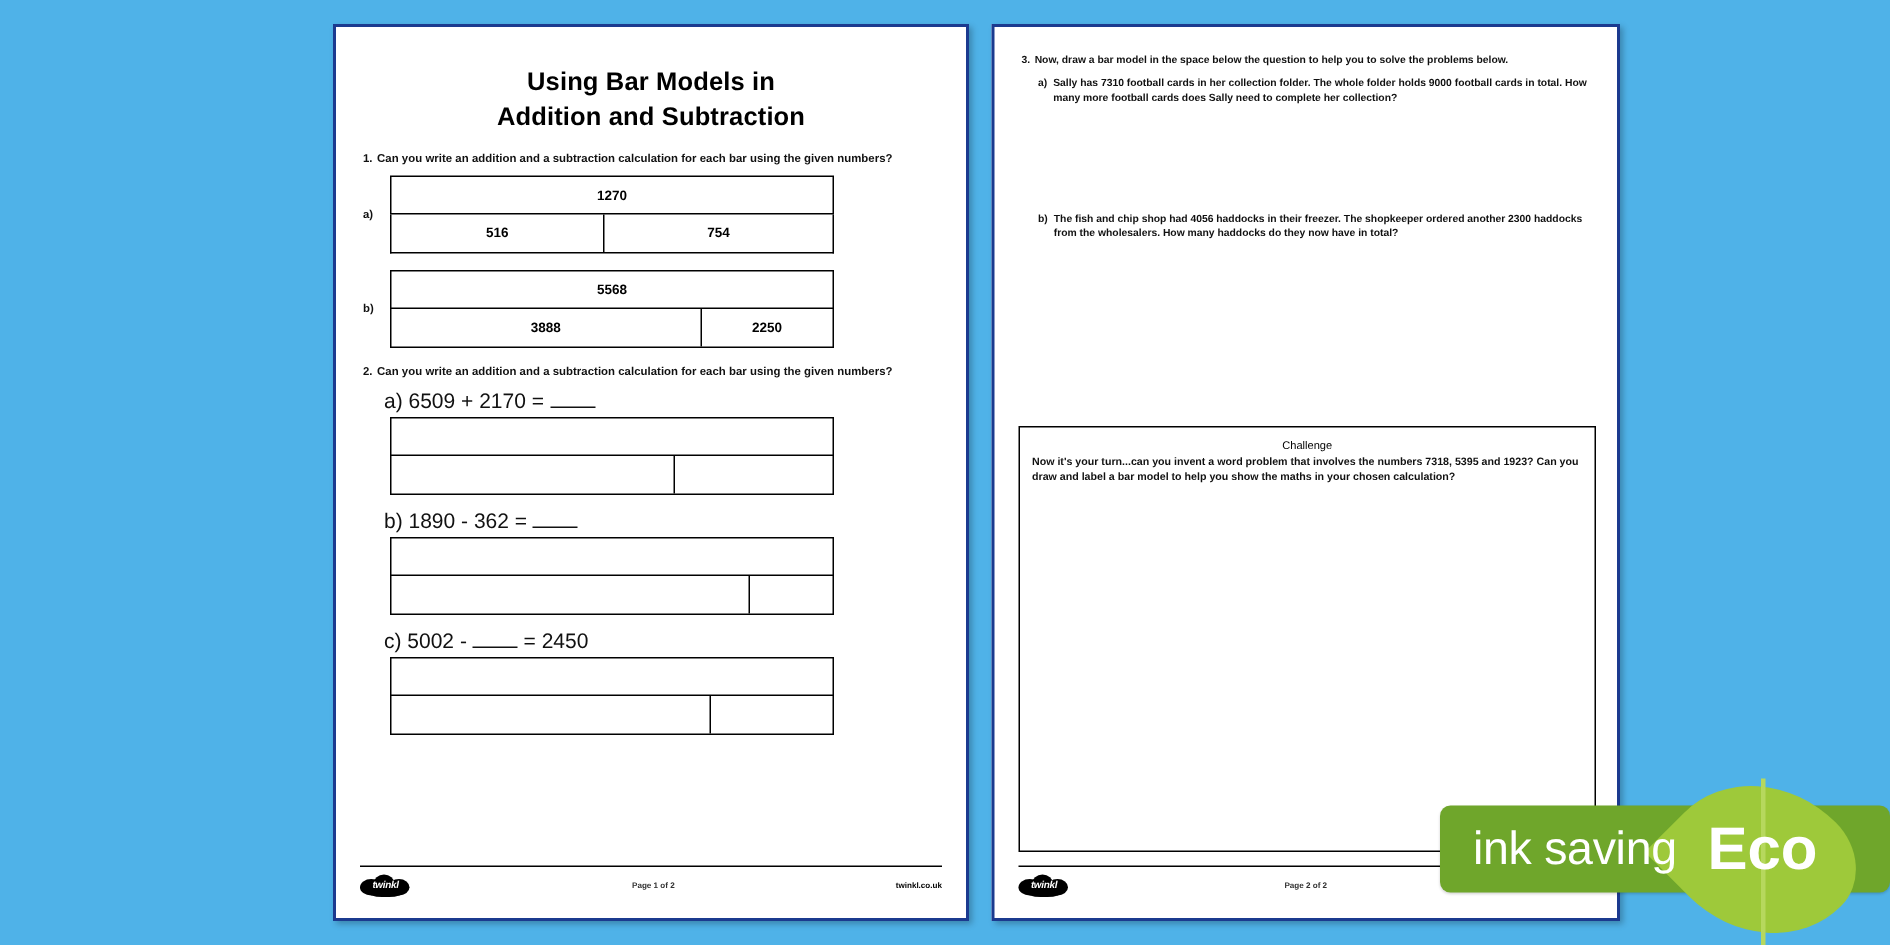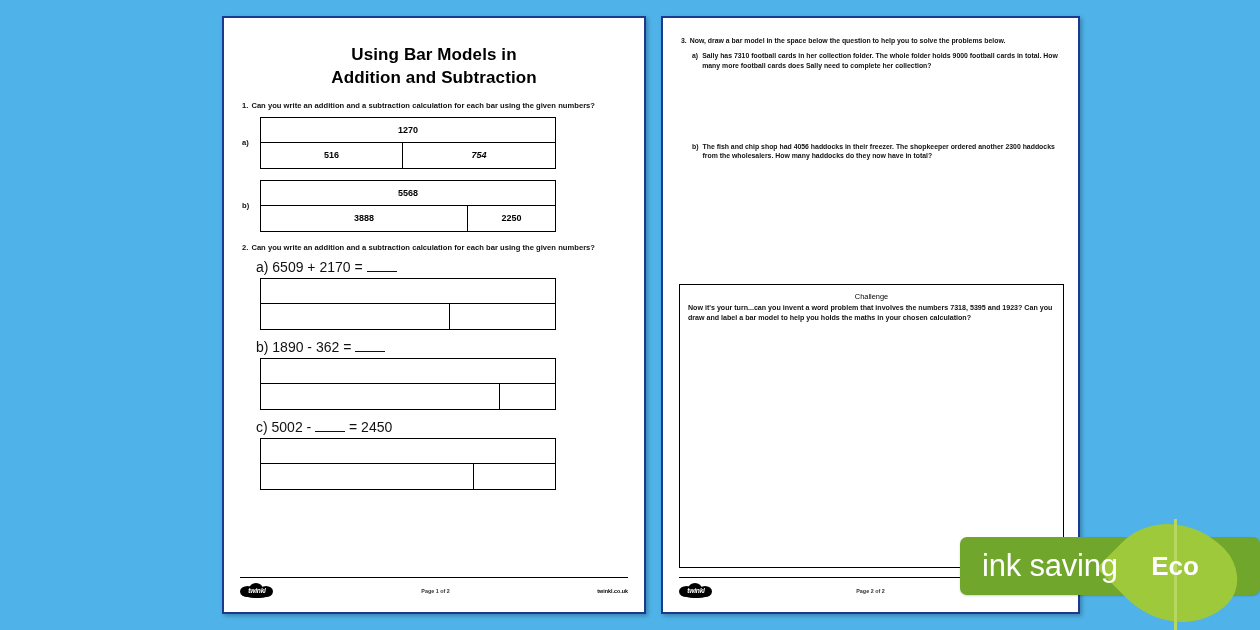--- a/index.html
+++ b/index.html
@@ -194,21 +194,21 @@
     left: 214px; top: -18px;
     width: 3px; height: 114px;
     background: #b6d85e;
     z-index: 3;
   }
   .eco-leaf-label {
     position: absolute;
     left: 163px; top: 0; width: 104px; height: 58px;
     display: flex; align-items: center; justify-content: center;
     color: #ffffff;
-    font-size: 26px;
+    font-size: 40px;
     font-weight: bold;
     z-index: 4;
   }
 </style>
 </head>
 <body>
 
 <div class="sheet" id="page-1">
   <div class="page-inner">
 
@@ -225,21 +225,21 @@
     <div class="barmodel p1" style="margin-left:0;">
 
       <div class="bar-wrap">
         <div class="bar-letter">a)</div>
         <div class="bars">
           <div class="bar-top">
             <div class="cell" style="flex:0 0 100%;text-align:right;">1270</div>
           </div>
           <div class="bar-bottom">
             <div class="cell" style="flex:0 0 48%;">516</div>
-            <div class="cell" style="flex:0 0 52%;font-style:italic;">754</div>
+            <div class="cell" style="flex:0 0 52%;">754</div>
           </div>
         </div>
       </div>
 
       <div class="bar-wrap">
         <div class="bar-letter">b)</div>
         <div class="bars">
           <div class="bar-top">
             <div class="cell" style="flex:0 0 100%;">5568</div>
           </div>
@@ -333,21 +333,21 @@
       <span class="lbl">b)</span>
       <span>The fish and chip shop had 4056 haddocks in their freezer. The shopkeeper ordered another 2300 haddocks from the wholesalers. How many haddocks do they now have in total?</span>
     </div>
     <div style="height:40px;"></div>
 
   </div>
 
   <div class="challenge-box">
     <div class="challenge-title">Challenge</div>
     <div class="challenge-body">
-      <span>Now it's your turn...can you invent a word problem that involves the numbers 7318, 5395 and 1923? Can you draw and label a bar model to help you </span><b>holds</b><span> the maths in your chosen calculation?</span>
+      <span>Now it's your turn...can you invent a word problem that involves the numbers 7318, 5395 and 1923? Can you draw and label a bar model to help you </span><b>show</b><span> the maths in your chosen calculation?</span>
     </div>
   </div>
 
   <div class="footer">
     <div class="twinkl-logo">
       <div class="blob b1"></div>
         <div class="blob b2"></div>
       <div class="blob b3"></div>
         <div class="blob b4"></div>
       <div class="word">twinkl</div>

